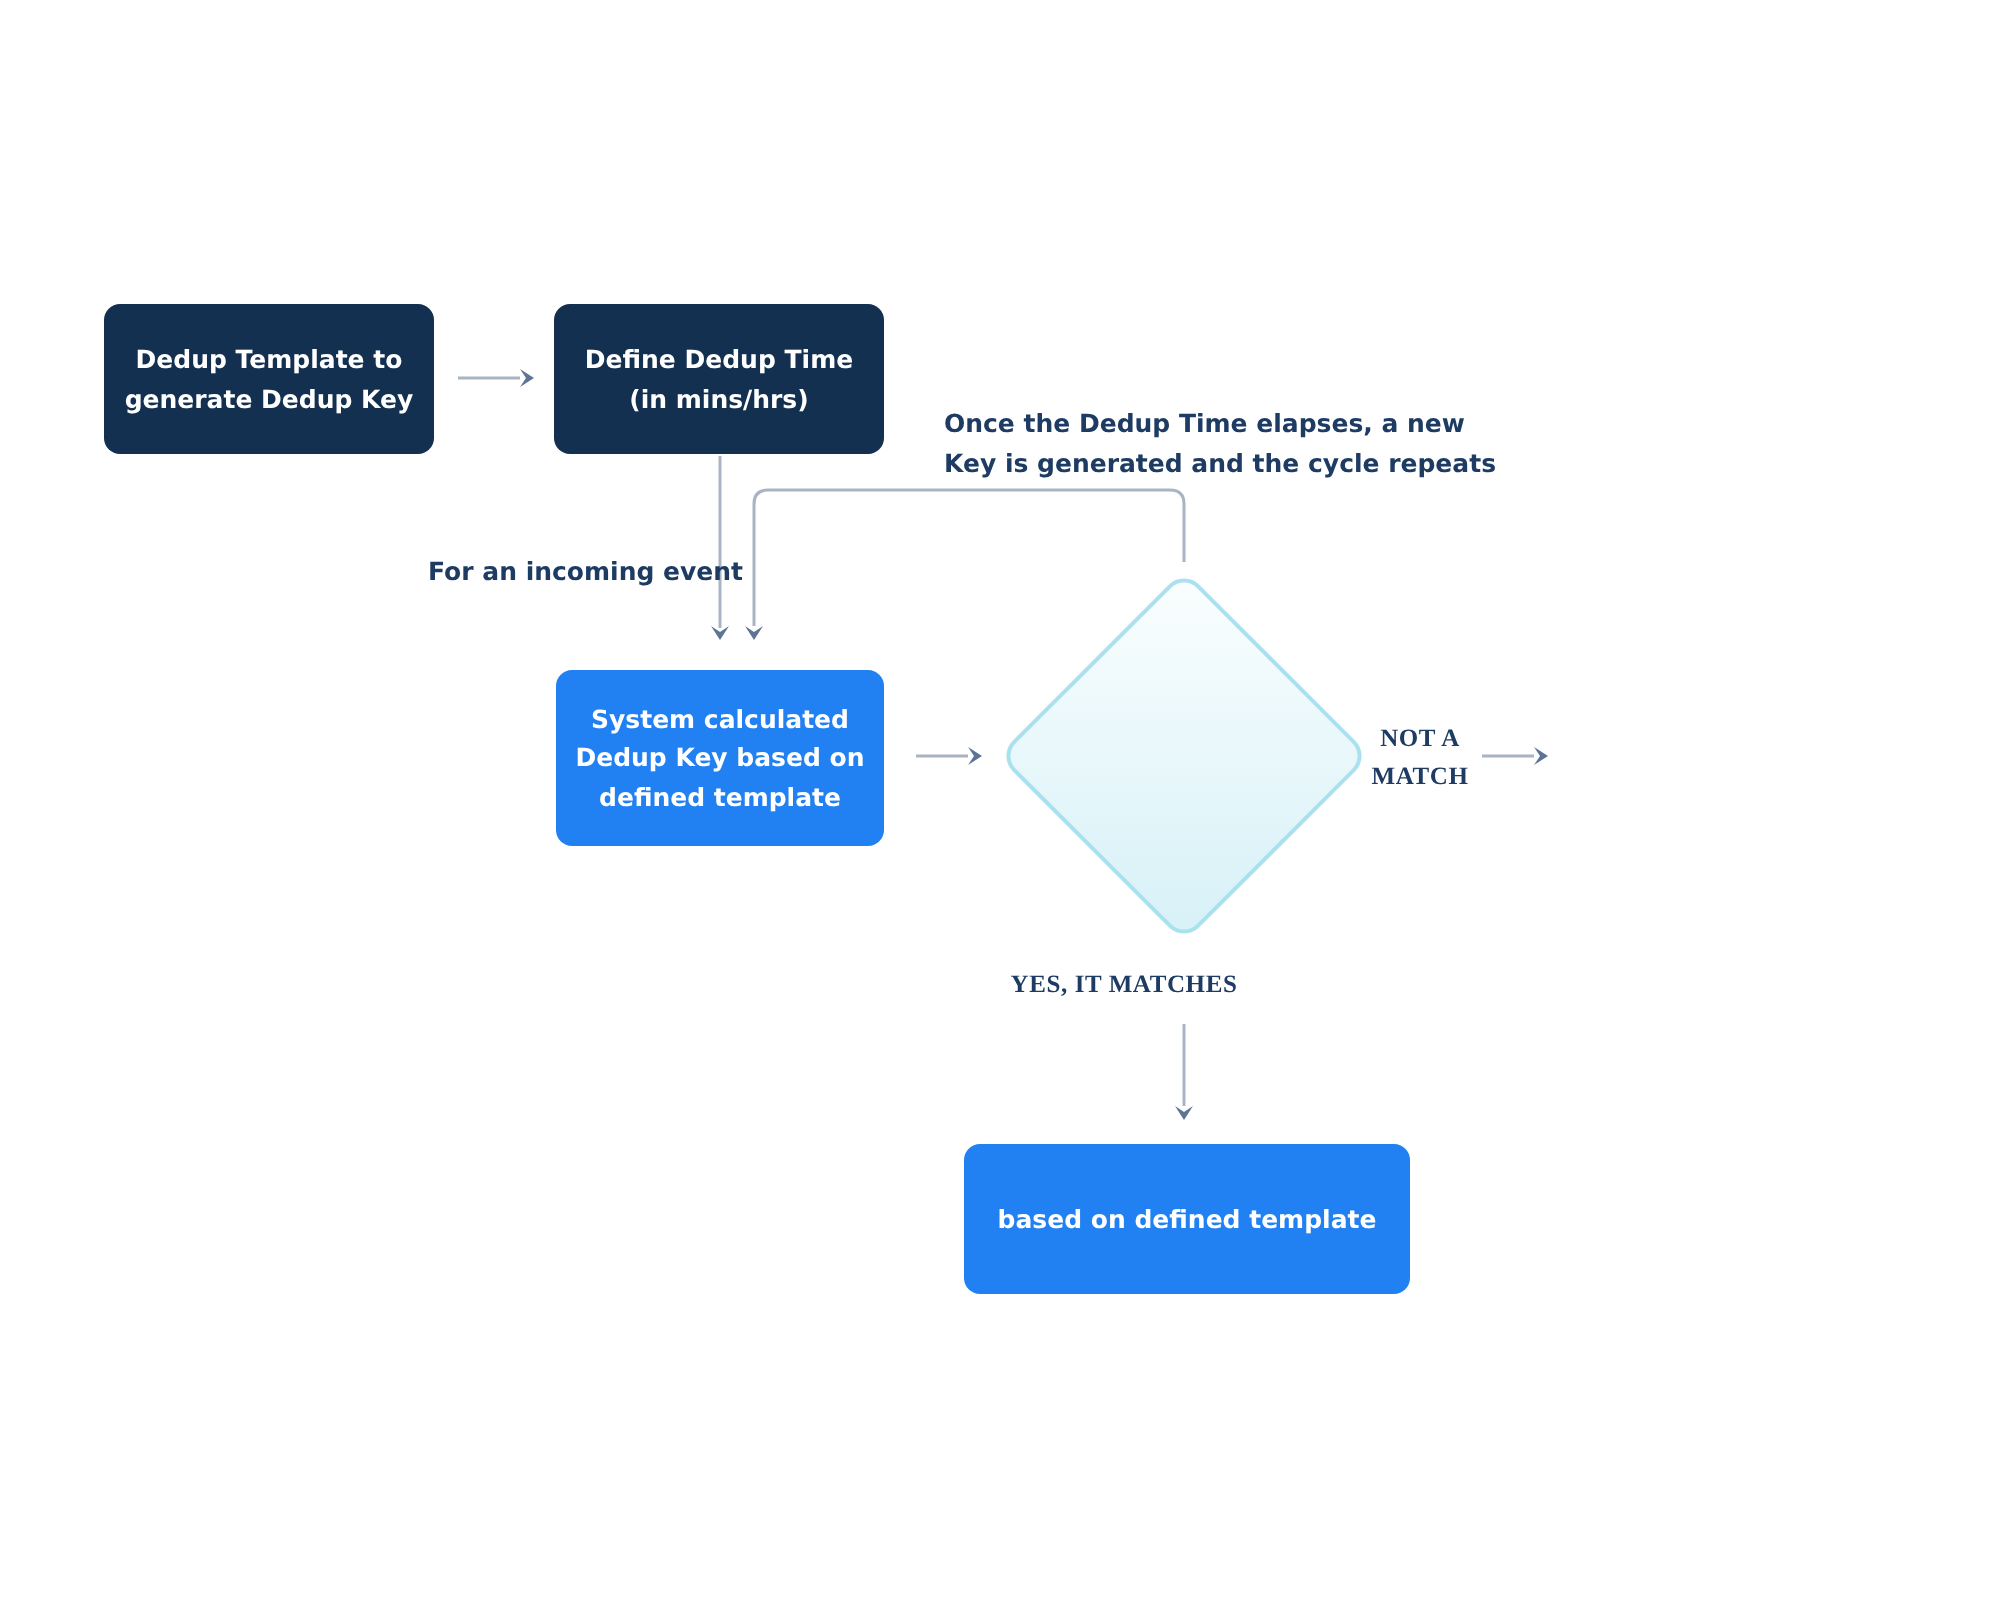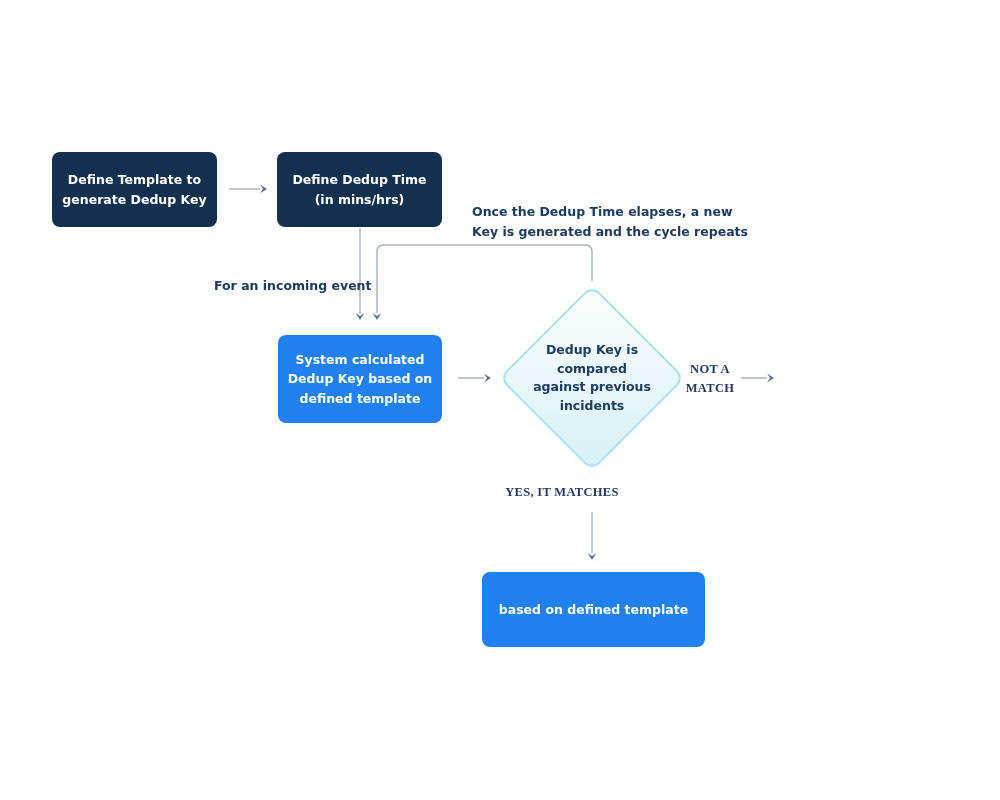--- a/index.html
+++ b/index.html
@@ -113,41 +113,35 @@
       <polygon class="conn-head" points="767,373.5 774,378 767,382.5 770,378"></polygon>
     </g>
 
     <g>
       <line class="conn-line" x1="592" y1="512" x2="592" y2="553"></line>
       <polygon class="conn-head" points="587.5,553 592,560 596.5,553 592,556"></polygon>
     </g>
   </svg>
 
   <div class="node navy" style="left:52px; top:152px; width:165px; height:75px;">
-    <span>Define Template to</span>
+    <span>Dedup Template to</span>
     <span>generate Dedup Key</span>
   </div>
 
   <div class="node navy" style="left:277px; top:152px; width:165px; height:75px;">
     <span>Define Dedup Time</span>
     <span>(in mins/hrs)</span>
   </div>
 
   <div class="node blue" style="left:278px; top:335px; width:164px; height:88px;">
     <span>System calculated</span>
     <span>Dedup Key based on</span>
     <span>defined template</span>
   </div>
 
-  <div class="diamond-text">
-    <span>Dedup Key is</span>
-    <span>compared</span>
-    <span>against previous</span>
-    <span>incidents</span>
-  </div>
 
 
   <div class="node blue" style="left:482px; top:572px; width:223px; height:75px;">
     <span>based on defined template</span>
   </div>
 
   <div class="flow-label" style="left:472px; top:190px; width:250px;margin-top:12px;">
     <span>Once the Dedup Time elapses, a new</span>
     <span>Key is generated and the cycle repeats</span>
   </div>

